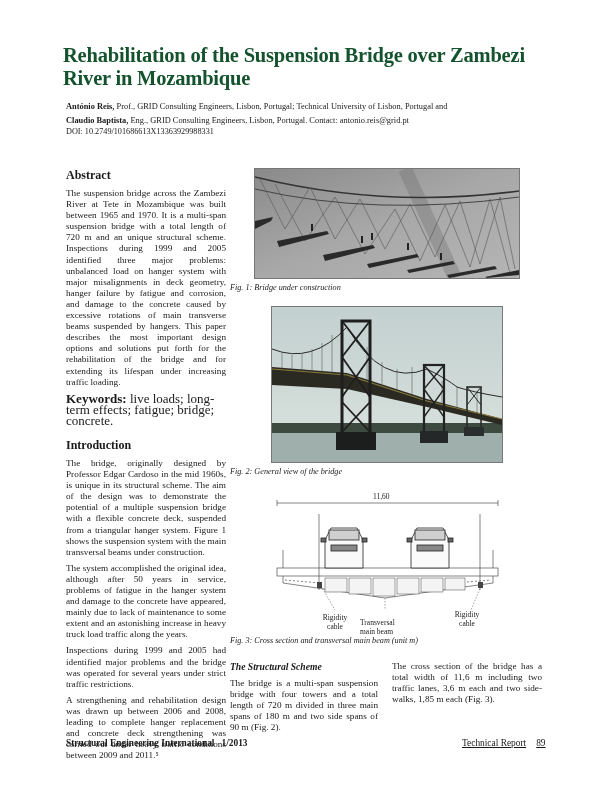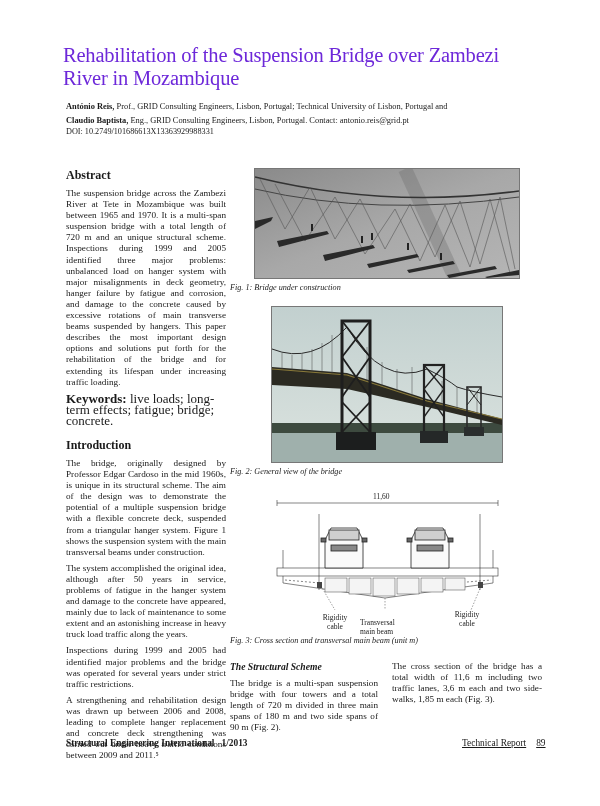--- a/index.html
+++ b/index.html
@@ -1,19 +1,19 @@
 <!DOCTYPE html>
 <html><head>
 <meta charset="utf-8">
 <style>
   html, body { margin: 0; padding: 0; background: #ffffff; }
   body { width: 600px; height: 806px; position: relative; overflow: hidden;
          font-family: "Liberation Serif", "DejaVu Serif", serif; color: #1a1a1a; }
   .abs { position: absolute; }
-  .title { left: 63px; top: 44px; width: 480px; font-size: 20.5px; font-weight: normal; line-height: 23px; color: #6d28d9; letter-spacing: -0.2px; }
+  .title { left: 63px; top: 44px; width: 480px; font-size: 20.5px; font-weight: bold; line-height: 23px; color: #14532d; letter-spacing: -0.2px; }
   .authors { left: 66px; top: 100px; width: 480px; font-size: 8.4px; line-height: 13.5px; }
   .authors b { font-weight: bold; }
   .doi { left: 66px; top: 127px; font-size: 8.2px; }
   .col-left { left: 66px; top: 168px; width: 160px; }
   .h2 { font-size: 12px; font-weight: bold; margin: 0 0 6px 0; line-height: 14px; }
   .para { font-size: 9.2px; line-height: 11.1px; text-align: justify; margin: 0 0 5px 0; hyphens: manual; }
   .kw { font-size: 13px; line-height: 11.1px; margin: 0 0 12px 0; }
   .kw b { font-weight: bold; }
   .fig { border: 1px solid #777; overflow: hidden; }
   .cap { font-size: 8.2px; font-style: italic; color: #222; }

